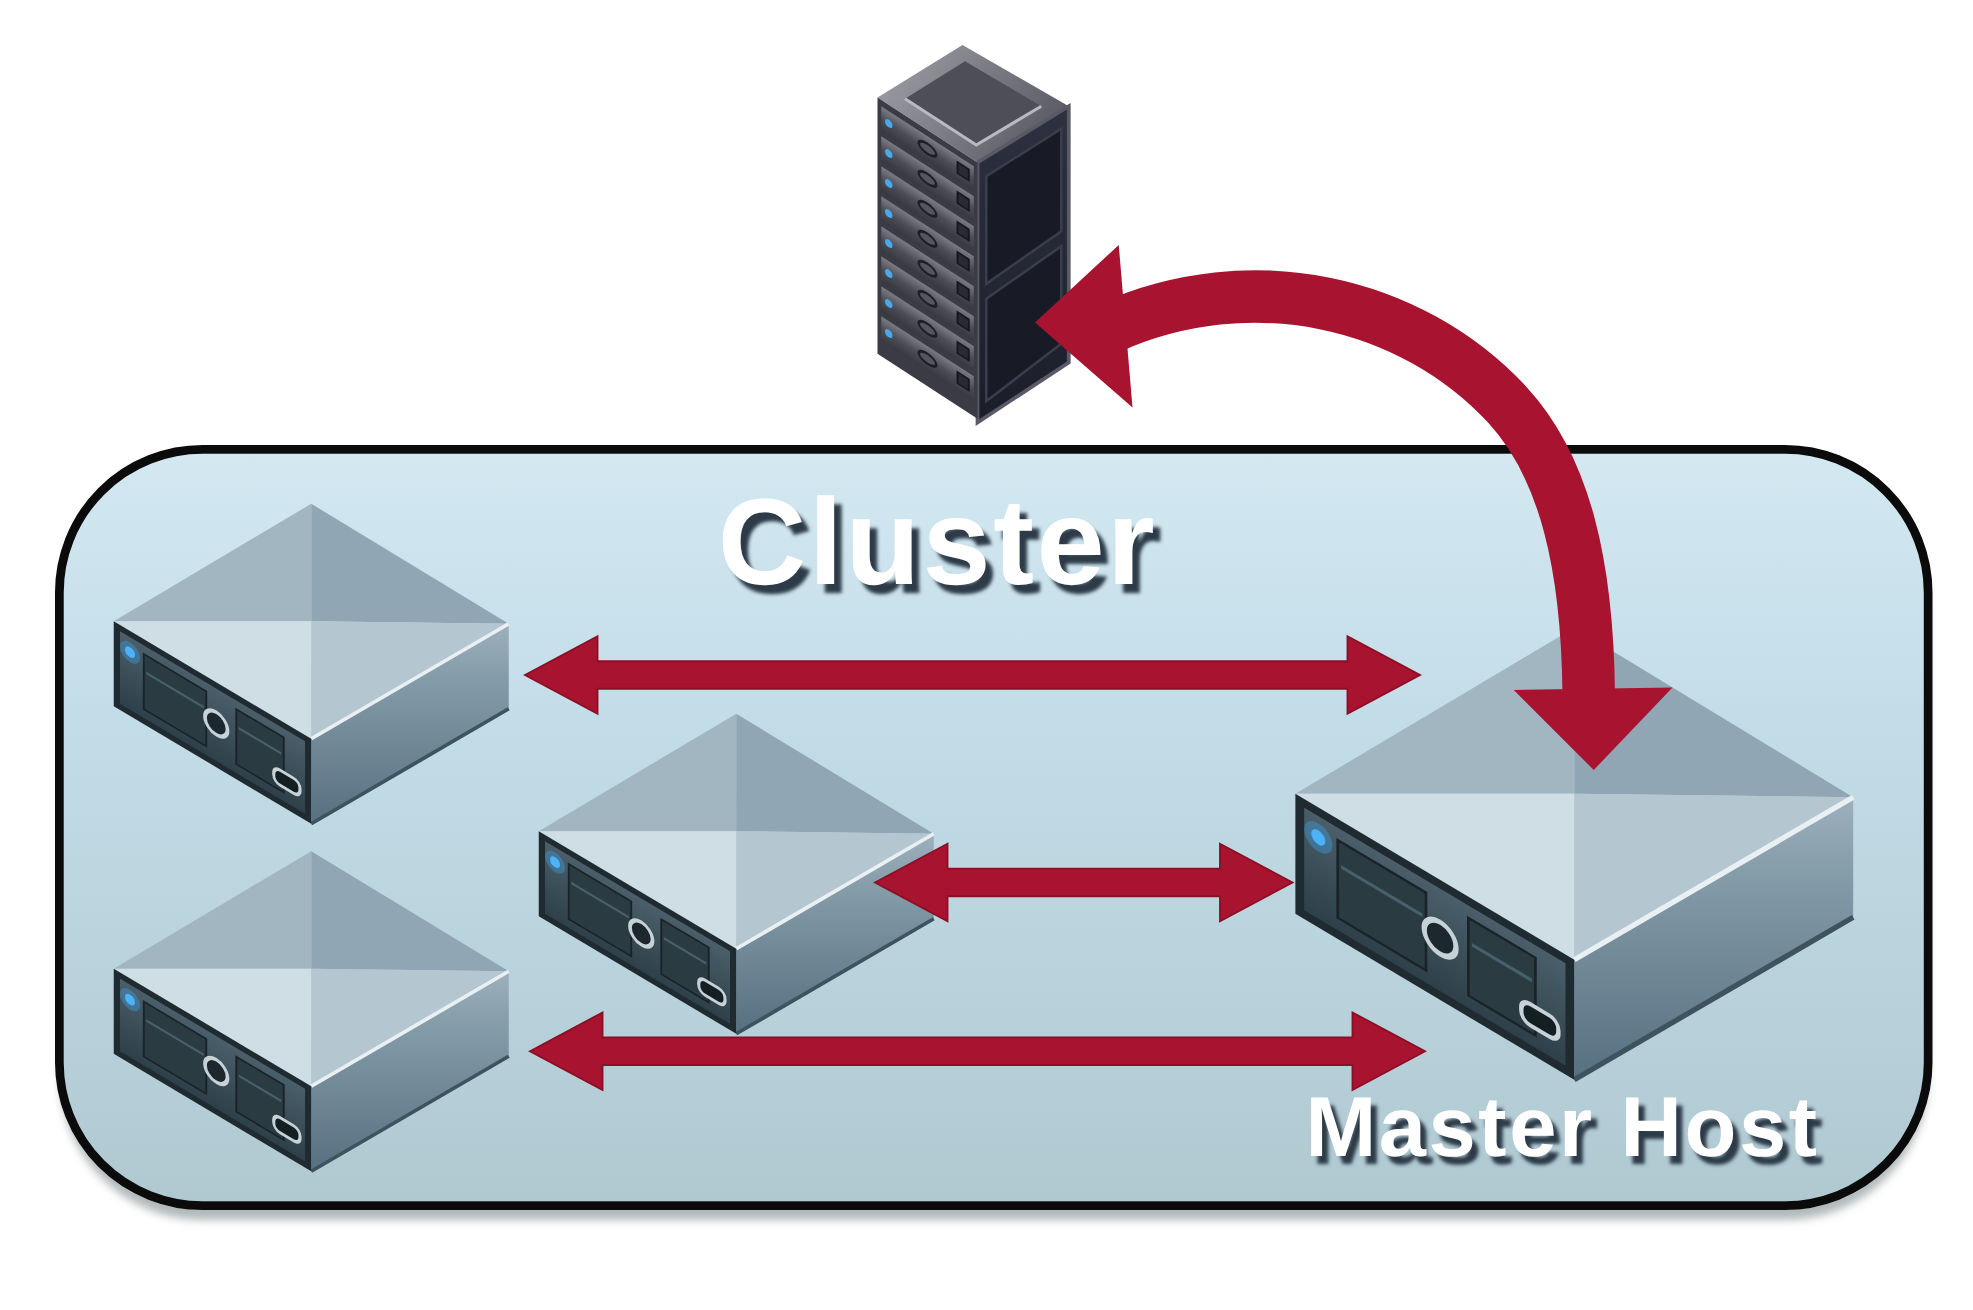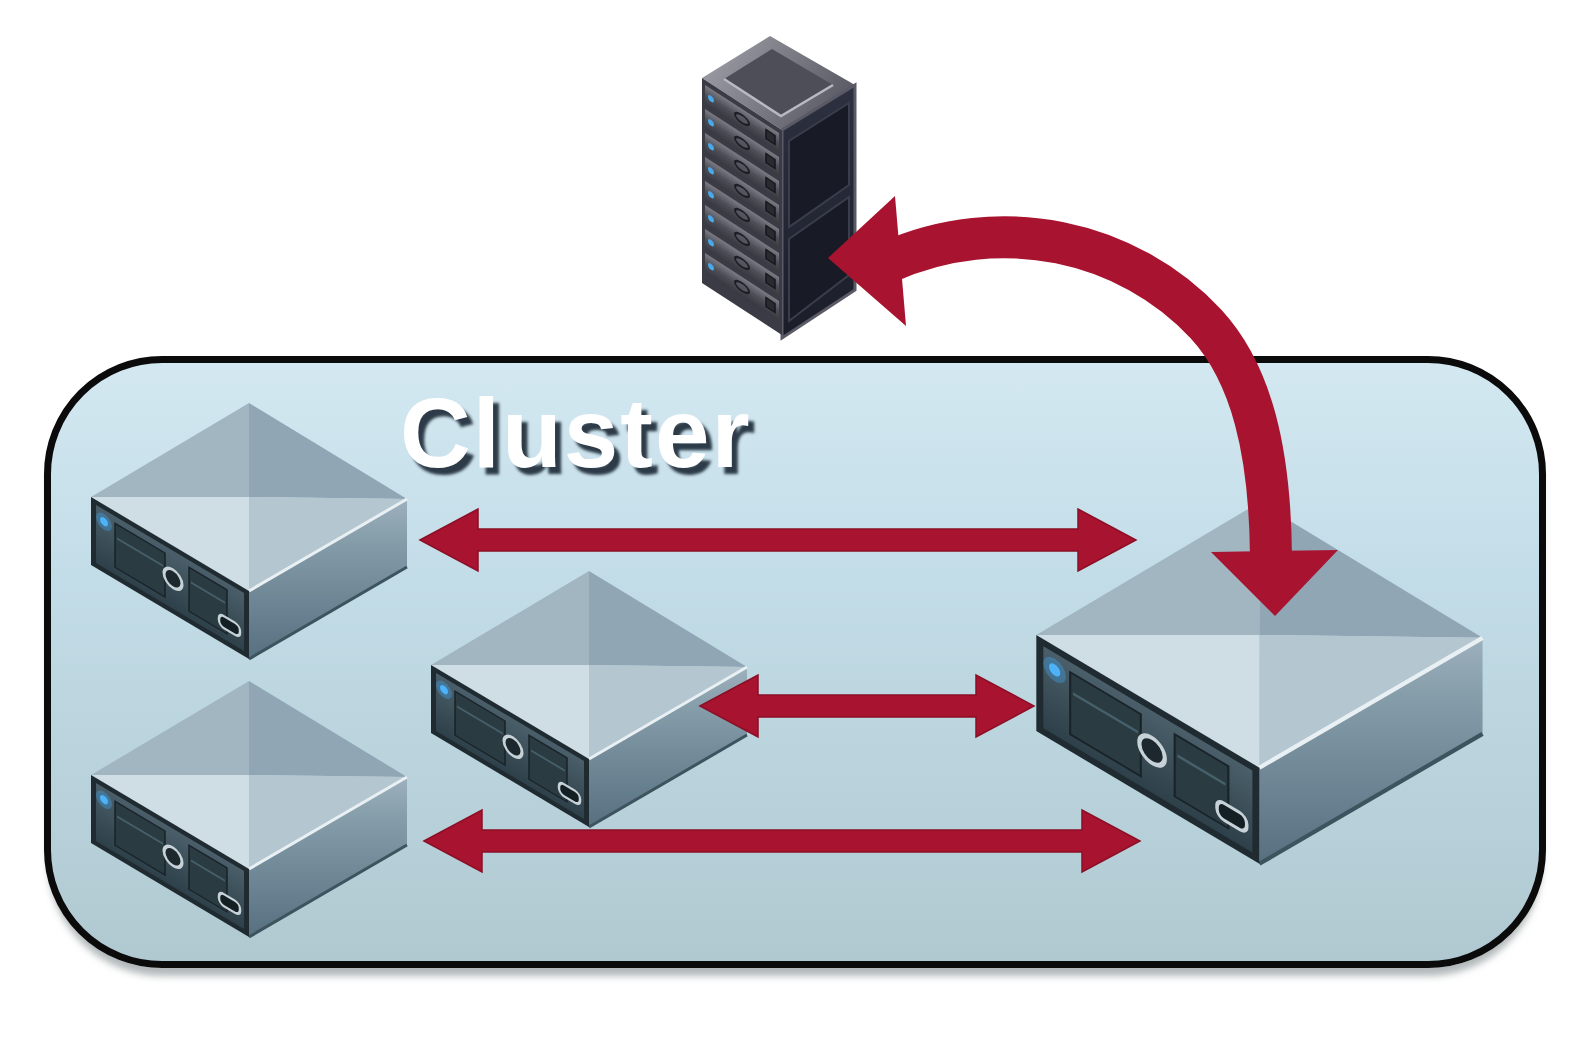--- a/index.html
+++ b/index.html
@@ -16,20 +16,21 @@
     box-sizing:border-box;
     border:7px solid var(--cluster-border,#0b0b0b);
     border-radius:118px;
     background:linear-gradient(180deg,var(--cluster-top,#d3e8f1) 0%, #c3dde8 35%, var(--cluster-bottom,#b0c9d1) 100%);
     box-shadow:0 12px 7px -4px rgba(115,125,130,0.55);
     z-index:1;
   }
   .cluster-label{
     position:absolute;
     left:400px;top:384px;width:700px;
+    text-align:center;
     font-size:98px;font-weight:700;letter-spacing:2px;
     color:#ffffff;
     text-shadow:6px 7px 3px #2c3b47;
     z-index:2;
     line-height:1;
   }
   .master-label{
     position:absolute;
     left:1032px;top:868px;width:436px;
     text-align:center;
@@ -171,14 +172,15 @@
 
     <polygon class="arrow-fill" points="420,540 478,509 478,529 1078,529 1078,509 1136,540 1078,571 1078,551 478,551 478,571" stroke="#8c0f26" stroke-width="1.5"></polygon>
     <polygon class="arrow-fill" points="700,706 758,675 758,695 976,695 976,675 1034,706 976,737 976,717 758,717 758,737" stroke="#8c0f26" stroke-width="1.5"></polygon>
     <polygon class="arrow-fill" points="424,841 482,810 482,830 1082,830 1082,810 1140,841 1082,872 1082,852 482,852 482,872" stroke="#8c0f26" stroke-width="1.5"></polygon>
 
     <path class="arrow-stroke" d="M 888 262 C 1000 212, 1128 240, 1206 324 C 1252 374, 1270 452, 1271 556" fill="none" stroke-width="42"></path>
     <polygon class="arrow-fill" points="828,258 895,196 906,326"></polygon>
     <polygon class="arrow-fill" points="1275,616 1211,552 1338,550"></polygon>
   </svg>
 
+  <div class="master-label">Master Host</div>
 
 </div>
 
 </body></html>

